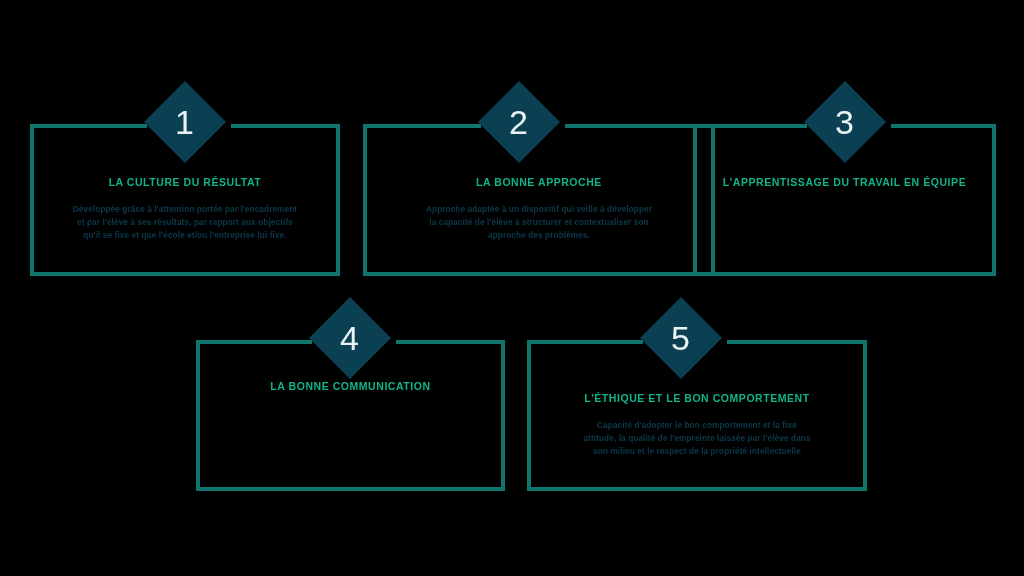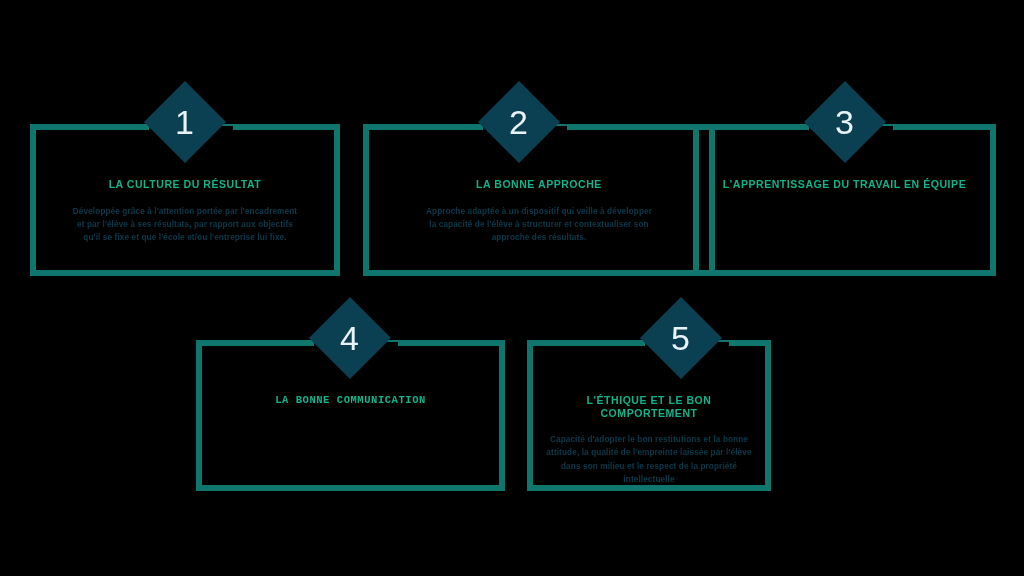--- a/index.html
+++ b/index.html
@@ -20,21 +20,21 @@
     left: 0;
     top: 0;
     width: 1024px;
     height: 576px;
     background: #000000;
   }
 
   .card {
     position: absolute;
     box-sizing: border-box;
-    border: 6px solid #0f766e;
+    border: 4px solid #0f766e;
     background: transparent;
   }
 
   
   .notch {
     position: absolute;
     top: -4px;
     height: 8px;
     background: #000000;
   }
@@ -99,51 +99,51 @@
     </div>
   </div>
   <div class="diamond" style="left:156px; top:93px;">
     <span class="diamond-num">1</span>
   </div>
 
   <div class="card" style="left:363px; top:124px; width:352px; height:152px;">
     <div class="notch" style="left:114px; width:84px;"></div>
     <div class="card-body" style="top:48px;">
       <div class="card-title">LA BONNE APPROCHE</div>
-      <div class="card-text" style="max-width:228px;">Approche adaptée à un dispositif qui veille à développer la capacité de l'élève à structurer et contextualiser son approche des résultats.</div>
+      <div class="card-text" style="max-width:228px;">Approche adaptée à un dispositif qui veille à développer la capacité de l'élève à structurer et contextualiser son approche des problèmes.</div>
     </div>
   </div>
   <div class="diamond" style="left:490px; top:93px;">
     <span class="diamond-num">2</span>
   </div>
 
   <div class="card" style="left:693px; top:124px; width:303px; height:152px;padding-left:32px;">
     <div class="notch" style="left:110px; width:84px;"></div>
     <div class="card-body" style="top:48px;">
       <div class="card-title">L'APPRENTISSAGE DU TRAVAIL EN ÉQUIPE</div>
     </div>
   </div>
   <div class="diamond" style="left:816px; top:93px;">
     <span class="diamond-num">3</span>
   </div>
 
   <div class="card" style="left:196px; top:340px; width:309px; height:151px;">
     <div class="notch" style="left:112px; width:84px;"></div>
-    <div class="card-body" style="top:48px;font-family:Liberation Mono, monospace;">
+    <div class="card-body" style="top:36px;">
       <div class="card-title">LA BONNE COMMUNICATION</div>
     </div>
   </div>
   <div class="diamond" style="left:321px; top:309px;">
     <span class="diamond-num">4</span>
   </div>
 
-  <div class="card" style="left:527px; top:340px; width:244px; height:151px;">
+  <div class="card" style="left:527px; top:340px; width:340px; height:151px;">
     <div class="notch" style="left:112px; width:84px;"></div>
     <div class="card-body" style="top:48px;">
       <div class="card-title">L'ÉTHIQUE ET LE BON COMPORTEMENT</div>
-      <div class="card-text" style="max-width:232px;">Capacité d'adopter le bon restitutions et la bonne attitude, la qualité de l'empreinte laissée par l'élève dans son milieu et le respect de la propriété intellectuelle</div>
+      <div class="card-text" style="max-width:232px;">Capacité d'adopter le bon comportement et la fixe attitude, la qualité de l'empreinte laissée par l'élève dans son milieu et le respect de la propriété intellectuelle</div>
     </div>
   </div>
   <div class="diamond" style="left:652px; top:309px;">
     <span class="diamond-num">5</span>
   </div>
 
 </div>
 
 </body></html>

